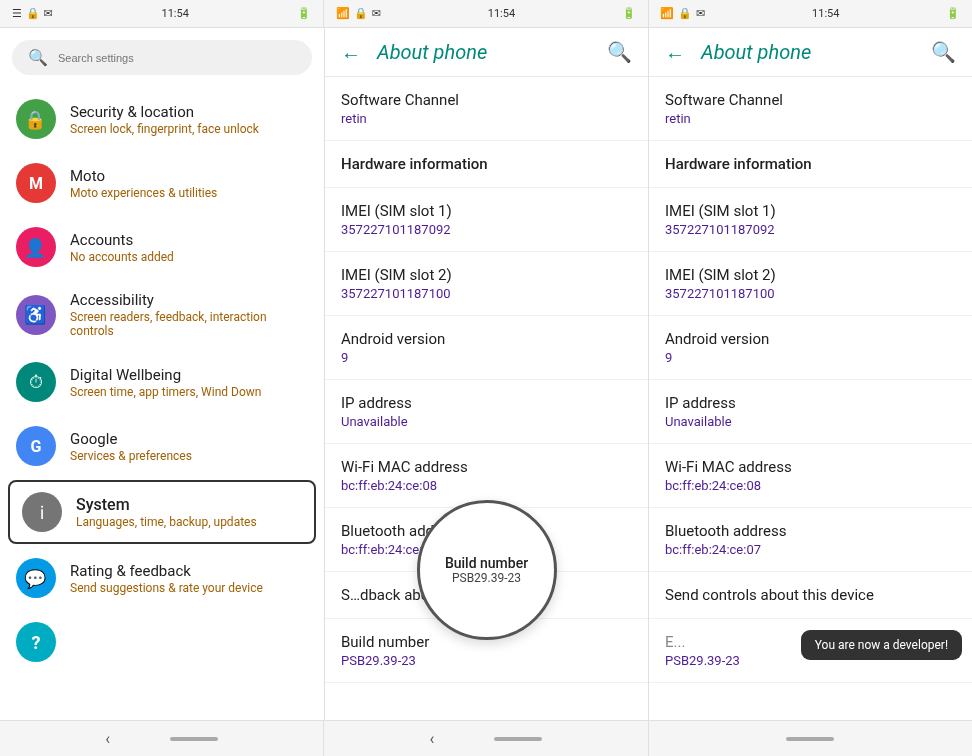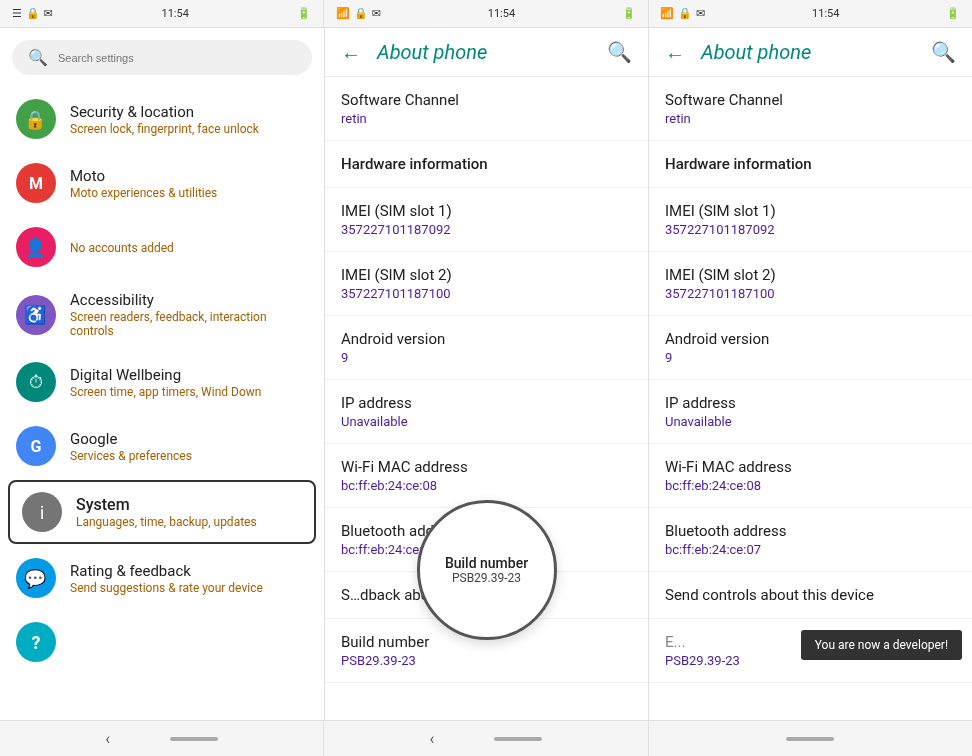--- a/index.html
+++ b/index.html
@@ -150,21 +150,21 @@
     .build-circle-value { font-size: 12px; color: #424242; }
 
     
     .dev-toast {
       position: absolute;
       bottom: 60px;
       right: 10px;
       background: #323232;
       color: #fff;
       padding: 8px 14px;
-      border-radius: 3px;
+      border-radius: 9px;
       font-size: 12px;
       z-index: 25;
       white-space: nowrap;
     }
 
     
     .nav-bar {
       height: 36px;
       background: #f5f5f5;
       display: flex;
@@ -240,20 +240,21 @@
       <div class="settings-icon" style="background:#e53935; font-weight:bold; font-size:16px;">M</div>
       <div class="settings-item-text">
         <div class="settings-item-title">Moto</div>
         <div class="settings-item-subtitle">Moto experiences &amp; utilities</div>
       </div>
     </div>
 
     <div class="settings-item">
       <div class="settings-icon" style="background:#e91e63;">👤</div>
       <div class="settings-item-text">
+        <div class="settings-item-title">Accounts</div>
         <div class="settings-item-subtitle">No accounts added</div>
       </div>
     </div>
 
     <div class="settings-item">
       <div class="settings-icon" style="background:#7e57c2;">♿</div>
       <div class="settings-item-text">
         <div class="settings-item-title">Accessibility</div>
         <div class="settings-item-subtitle">Screen readers, feedback, interaction controls</div>
       </div>

